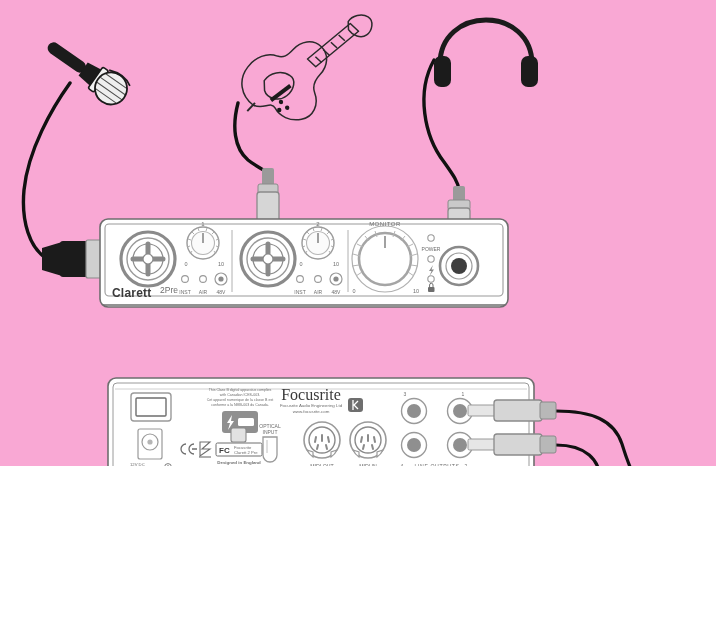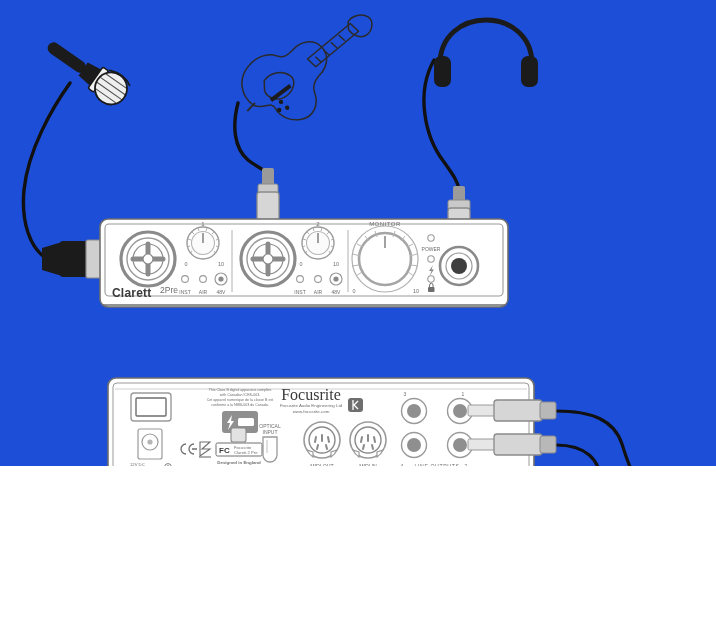--- a/index.html
+++ b/index.html
@@ -7,21 +7,21 @@
     padding: 0;
     background: #ffffff;
   }
   body {
     font-family: "Liberation Sans", sans-serif;
   }
   #stage {
     position: relative;
     width: 716px;
     height: 466px;
-    background: #1d4ed8;
+    background: #f9a8d4;
     overflow: hidden;
   }
   #stage svg {
     position: absolute;
     top: 0;
     left: 0;
   }
   .lbl {
     font-family: "Liberation Sans", sans-serif;
     fill: #6e6e6e;

